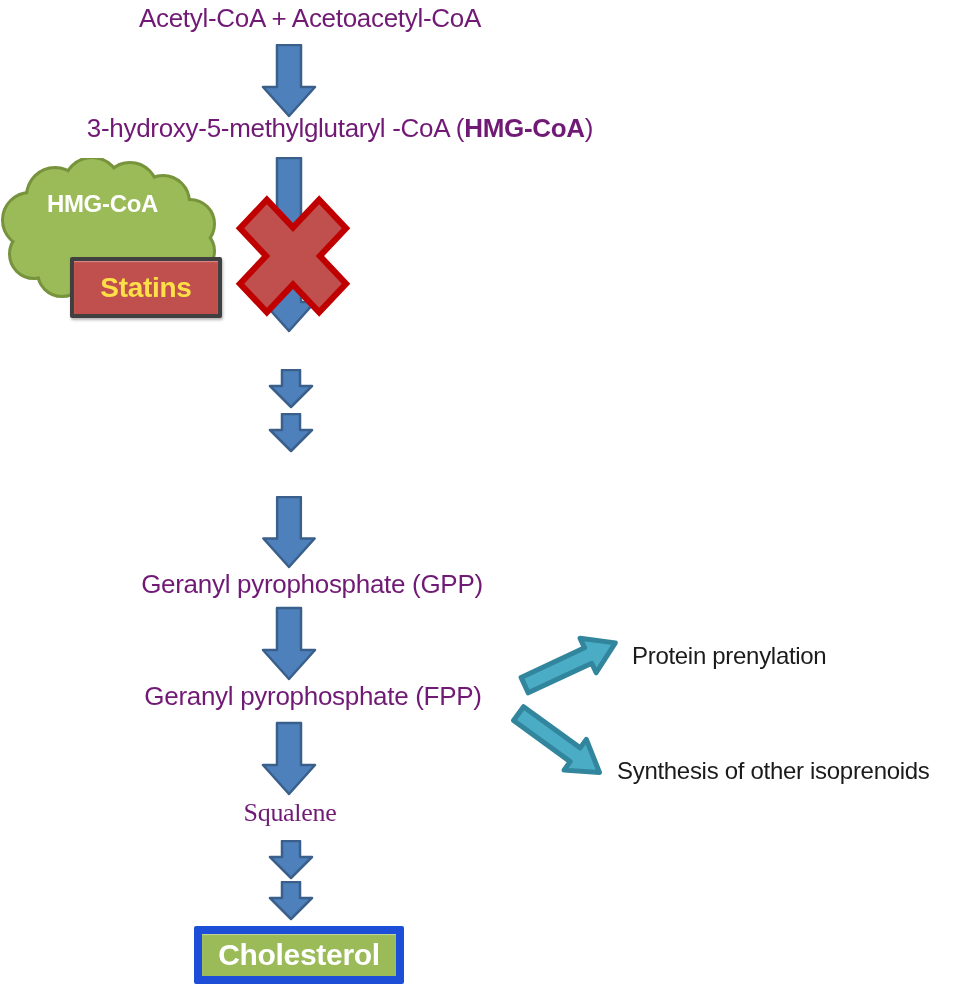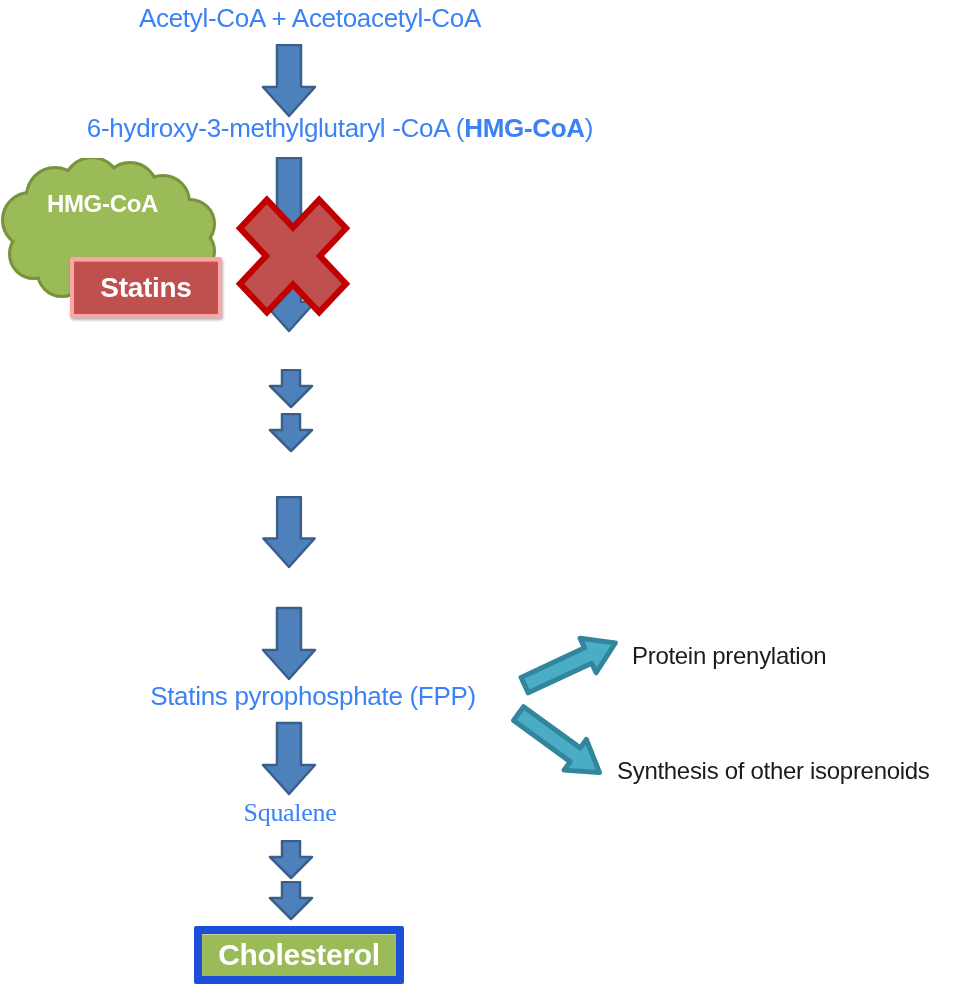--- a/index.html
+++ b/index.html
@@ -3,39 +3,39 @@
 <meta charset="utf-8">
 <style>
   html,body{margin:0;padding:0;background:#ffffff;}
   .stage{
     position:relative;width:966px;height:989px;background:#ffffff;overflow:hidden;
     font-family:"Liberation Sans",sans-serif;color:#1b1b1b;
   }
   .abs{position:absolute;}
   .node-label{
     font-size:26px;letter-spacing:-0.3px;text-align:center;white-space:nowrap;
-    line-height:32px;color:#3b82f6;
+    line-height:32px;color:#701a75;
   }
   .branch-label{
     font-size:24px;letter-spacing:-0.3px;text-align:left;white-space:nowrap;
     line-height:30px;color:#1b1b1b;
   }
   .bold{font-weight:bold;}
   
   .arrow-blue use{fill:#4E81BC;stroke:#3A5F8B;stroke-width:2.5px;stroke-linejoin:round;}
   
   .arrow-teal use{fill:#4BACC6;stroke:#31859C;stroke-width:5px;stroke-linejoin:round;}
   svg.open{overflow:visible;}
   
   .statins-box{
     left:70px;top:257px;width:152px;height:61px;background:#C0504D;
-    border:4px solid #fca5a5;box-sizing:border-box;border-radius:2px;
+    border:4px solid #404040;box-sizing:border-box;border-radius:2px;
     display:flex;align-items:center;justify-content:center;
     box-shadow:1px 2px 3px rgba(0,0,0,0.3), inset 0 1px 1px rgba(255,255,255,0.35);
-    color:#ffffff;font-size:28px;font-weight:bold;letter-spacing:-0.3px;
+    color:#fde047;font-size:28px;font-weight:bold;letter-spacing:-0.3px;
   }
   
   .cholesterol-box{
     left:194px;top:926px;width:210px;height:58px;background:#9BBB59;
     border:8px solid #1d4ed8;box-sizing:border-box;border-radius:2px;
     display:flex;align-items:center;justify-content:center;
     box-shadow:inset 0 1px 1px rgba(255,255,255,0.4);
     color:#ffffff;font-size:30px;font-weight:bold;letter-spacing:-0.3px;
   }
   .cloud-text{
@@ -56,21 +56,21 @@
 </svg>
 
 <div class="stage">
 
   <div class="abs node-label" style="left:60px;top:2px;width:500px;">Acetyl-CoA + Acetoacetyl-CoA</div>
 
   <svg class="abs arrow-blue" style="left:261px;top:44px;" width="56" height="74" viewBox="0 0 56 74">
     <use href="#shape-arrow-lg"></use>
   </svg>
 
-  <div class="abs node-label" style="left:0px;top:112px;width:680px;"><span>6-hydroxy-3-methylglutaryl -CoA (</span><span class="bold">HMG-CoA</span><span>)</span></div>
+  <div class="abs node-label" style="left:0px;top:112px;width:680px;"><span>3-hydroxy-5-methylglutaryl -CoA (</span><span class="bold">HMG-CoA</span><span>)</span></div>
 
   <svg class="abs arrow-blue" style="left:261px;top:157px;" width="56" height="176" viewBox="0 0 56 176">
     <use href="#shape-arrow-xl"></use>
   </svg>
 
   <svg class="abs" style="left:0px;top:158px;" width="222" height="146" viewBox="0 0 222 146">
     <g fill="#9BBB59" stroke="#77933C" stroke-width="6">
       <circle cx="30" cy="62" r="26"></circle>
         <circle cx="55" cy="38" r="27"></circle>
         <circle cx="92" cy="28" r="27"></circle>
@@ -120,26 +120,27 @@
   </svg>
   <svg class="abs arrow-blue" style="left:268px;top:413px;" width="46" height="40" viewBox="0 0 46 40">
     <use href="#shape-arrow-sm"></use>
   </svg>
 
 
   <svg class="abs arrow-blue" style="left:261px;top:496px;" width="56" height="73" viewBox="0 0 56 74">
     <use href="#shape-arrow-lg"></use>
   </svg>
 
+  <div class="abs node-label" style="left:112px;top:568px;width:400px;">Geranyl pyrophosphate (GPP)</div>
 
   <svg class="abs arrow-blue" style="left:261px;top:606px;" width="56" height="76" viewBox="0 0 56 74">
     <use href="#shape-arrow-lg"></use>
   </svg>
 
-  <div class="abs node-label" style="left:113px;top:680px;width:400px;">Statins pyrophosphate (FPP)</div>
+  <div class="abs node-label" style="left:113px;top:680px;width:400px;">Geranyl pyrophosphate (FPP)</div>
 
   <svg class="abs arrow-teal open" style="left:518px;top:632px;" width="110" height="64" viewBox="0 0 110 64">
     <g transform="translate(52,32) rotate(-25)">
       <use href="#shape-arrow-right"></use>
     </g>
   </svg>
   <svg class="abs arrow-teal open" style="left:506px;top:700px;" width="110" height="86" viewBox="0 0 110 86">
     <g transform="translate(53,43) rotate(36)">
       <use href="#shape-arrow-right"></use>
     </g>

